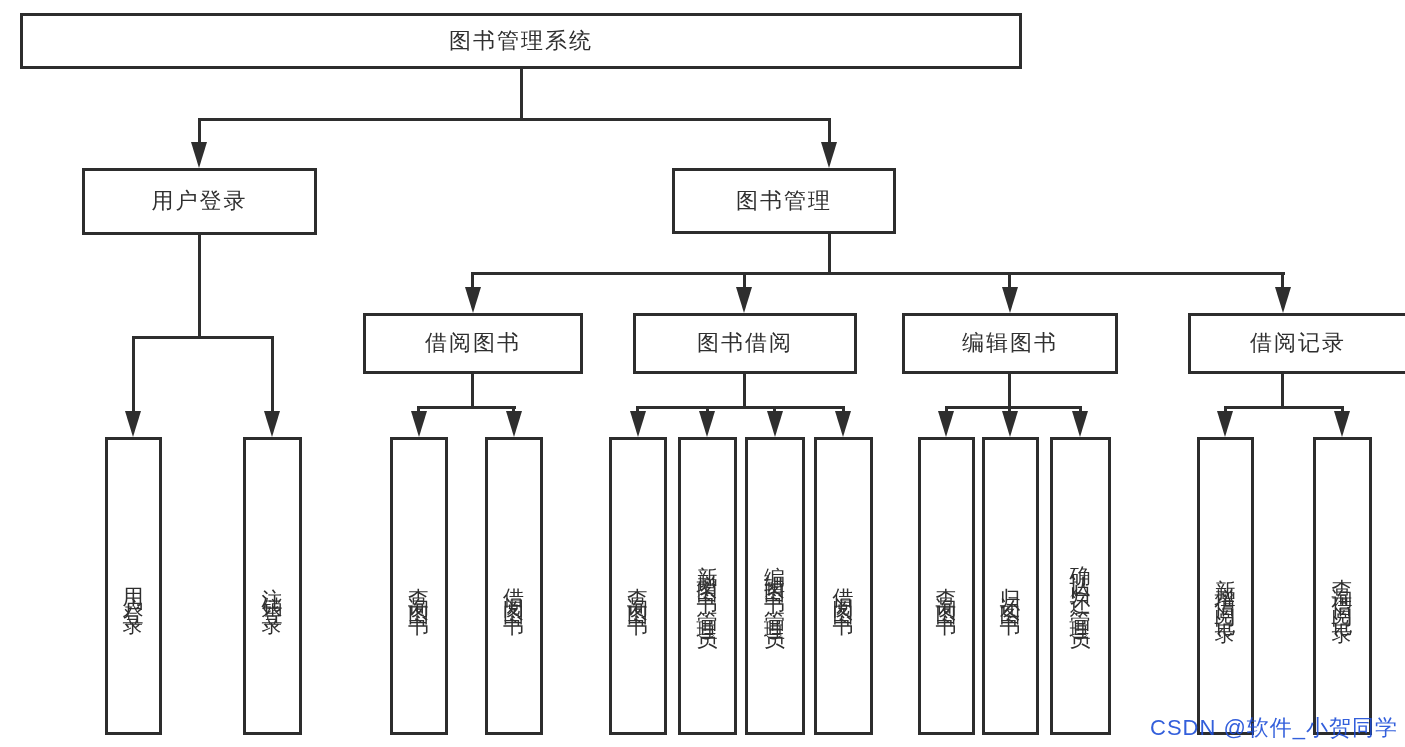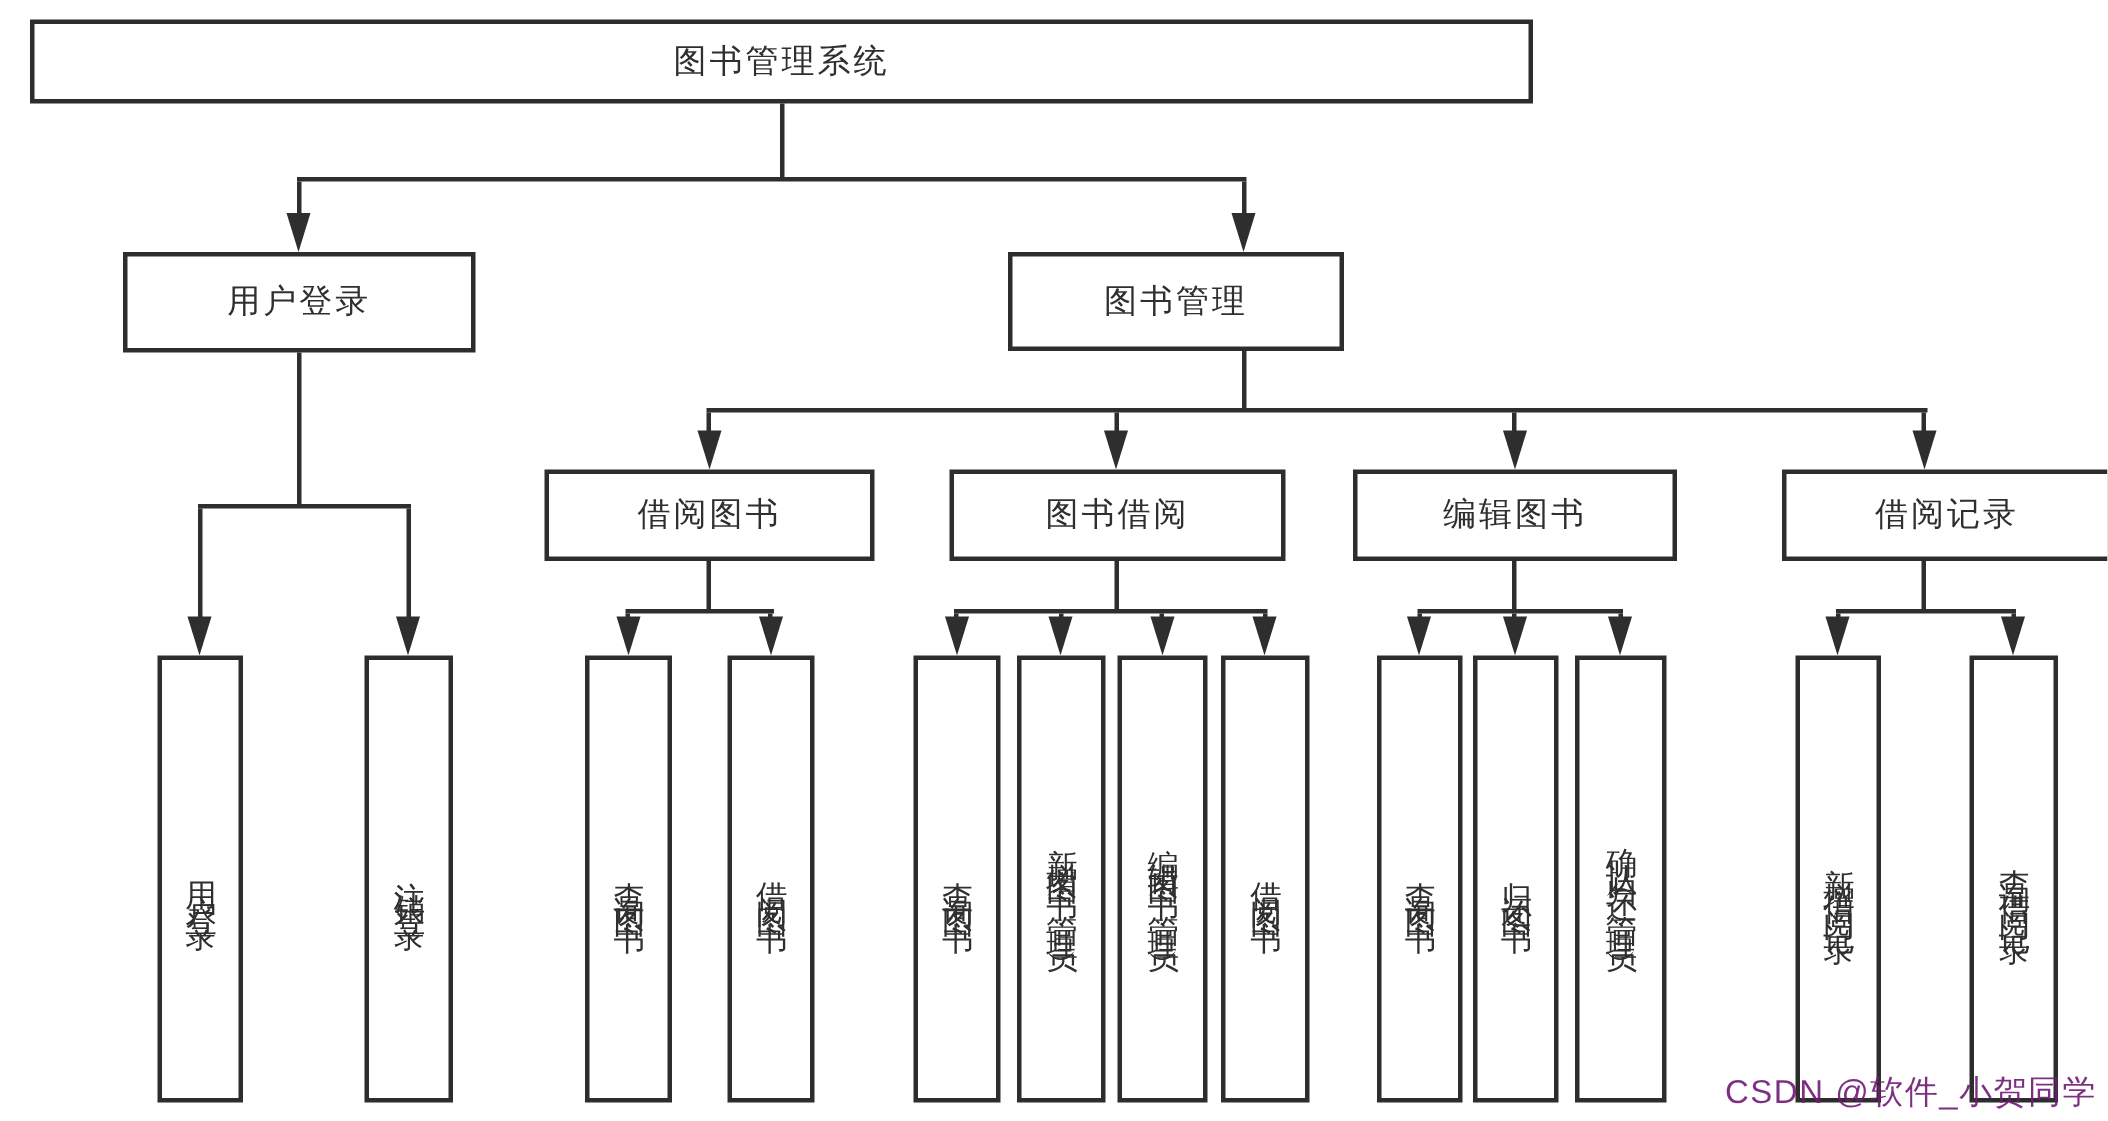--- a/index.html
+++ b/index.html
@@ -40,21 +40,21 @@
     width: 0; height: 0;
     border-left: 8px solid transparent;
     border-right: 8px solid transparent;
     border-top: 26px solid #2e2e2e;
   }
   .watermark {
     position: absolute;
     left: 1150px;
     top: 713px;
     font-size: 22px;
-    color: #701a75;
+    color: #1d4ed8;
     opacity: 0.9;
     letter-spacing: 1px;
     white-space: nowrap;
     z-index: 5;
   }
 </style>
 </head>
 <body>
 
 <div class="stage">

